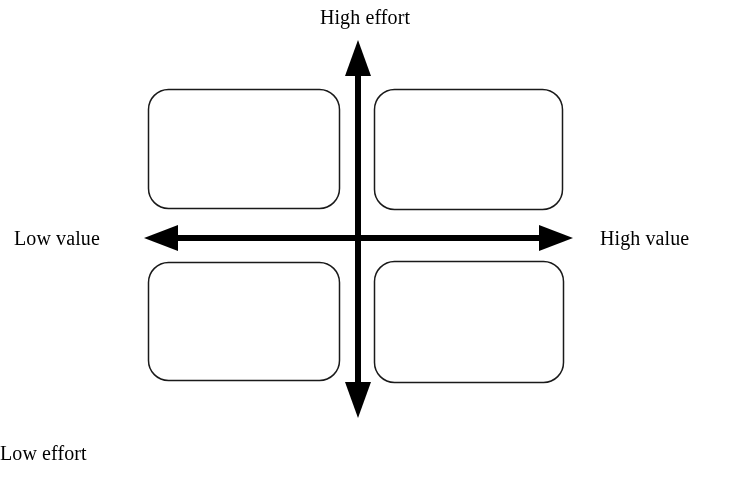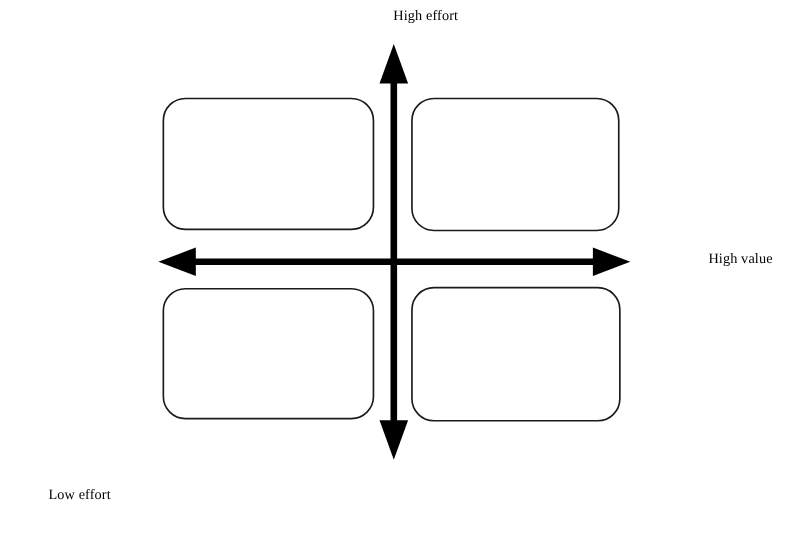--- a/index.html
+++ b/index.html
@@ -23,26 +23,25 @@
     position: absolute;
     left: 0;
     top: 0;
     width: 730px;
     height: 487px;
     display: block;
   }
   .axis-label {
     position: absolute;
     font-family: "Liberation Serif", "DejaVu Serif", serif;
-    font-size: 13px;
+    font-size: 20px;
     line-height: 1;
     color: #000000;
     white-space: nowrap;
     letter-spacing: 0.1px;
-    padding-left: 44px;
   }
   #label-top {
     left: 0;
     right: 0;
     top: 7px;
     text-align: center;
   }
   #label-bottom {
     left: 0;
     right: 0;
@@ -85,16 +84,17 @@
 
     <polygon points="144,238 178,251 178,225" fill="#000000"></polygon>
 
     <polygon points="573,238 539,251 539,225" fill="#000000"></polygon>
   </svg>
 
   <div class="axis-label" id="label-top">High effort</div>
 
   <div class="axis-label" id="label-bottom">Low effort</div>
 
+  <div class="axis-label" id="label-left">Low value</div>
 
   <div class="axis-label" id="label-right">High value</div>
 
 </div>
 
 </body></html>

